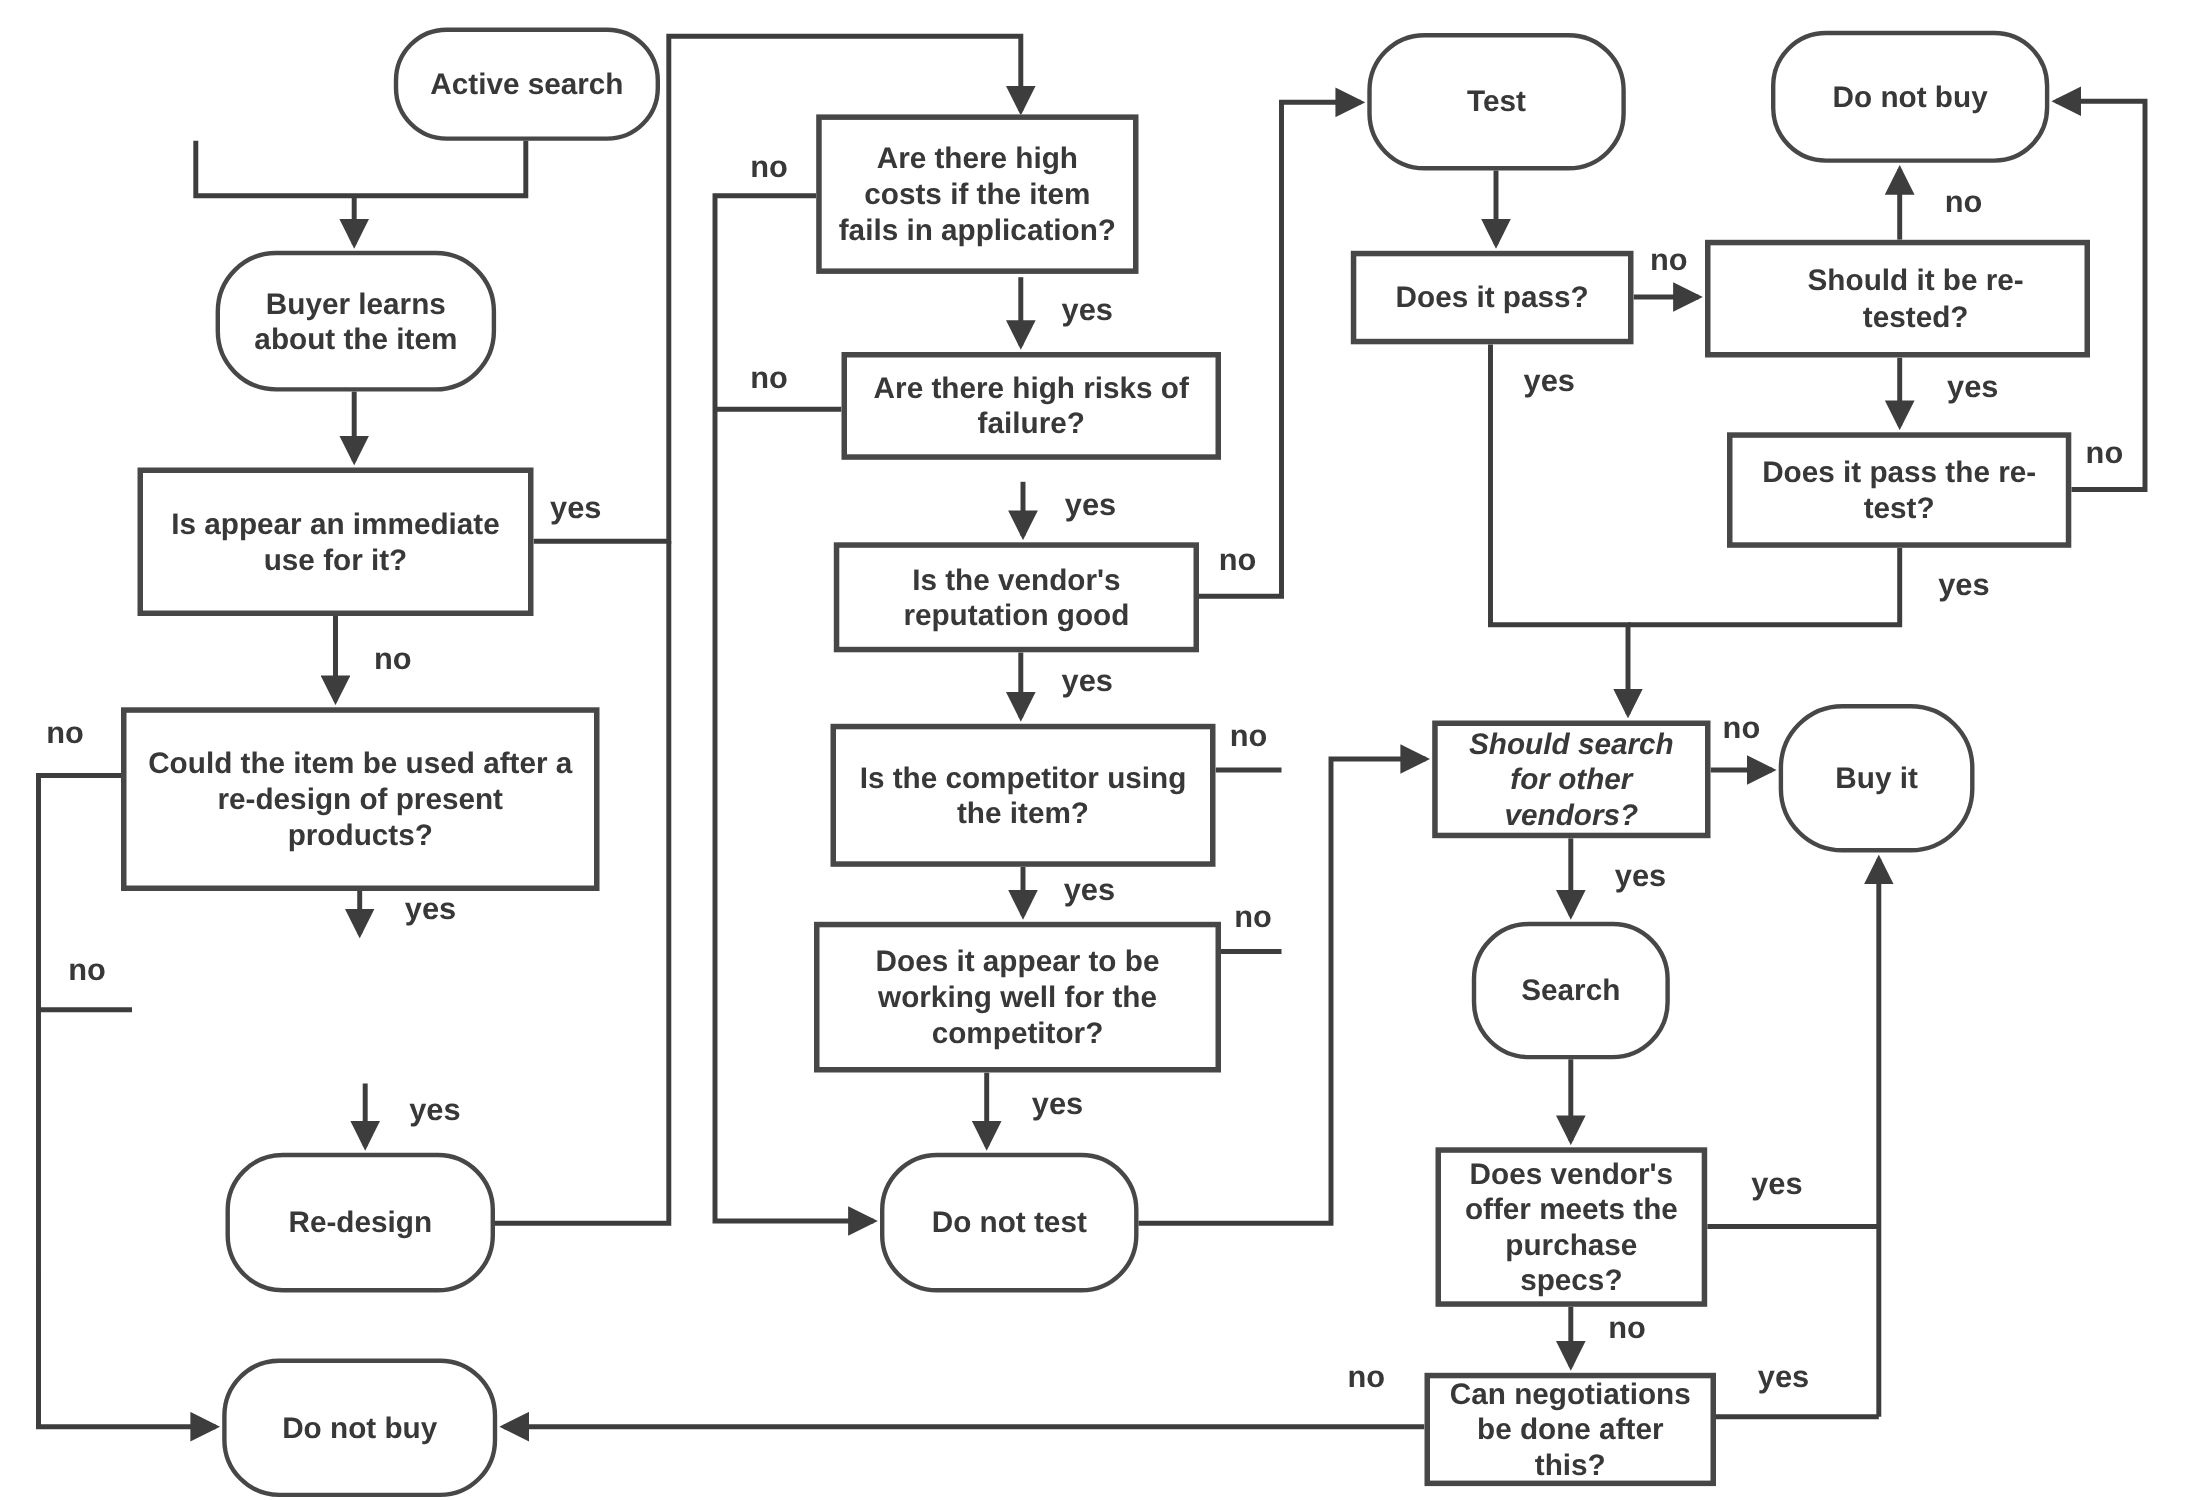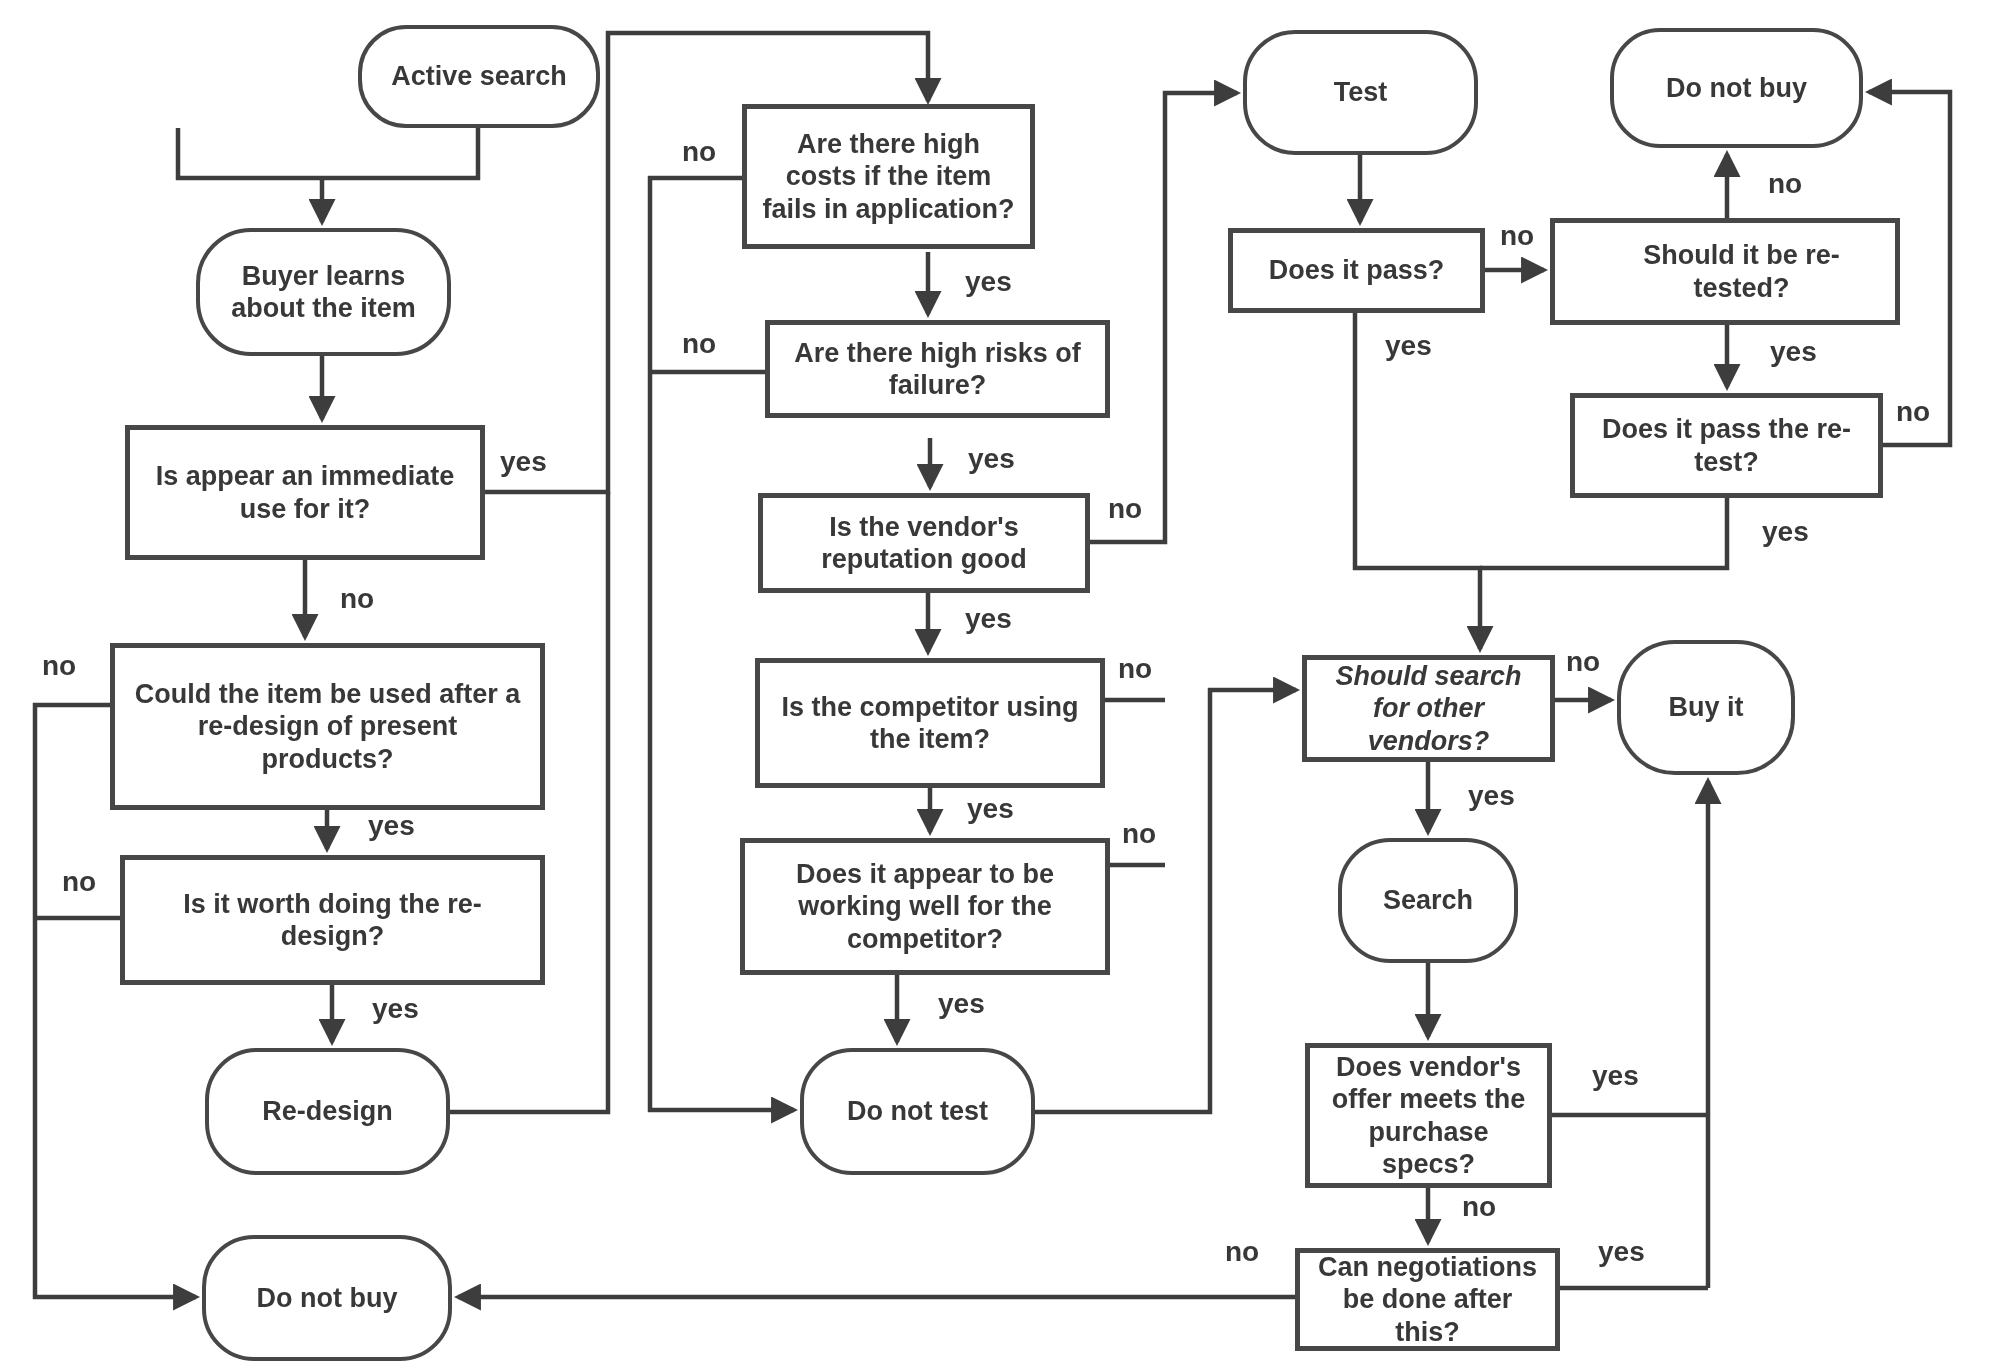--- a/index.html
+++ b/index.html
@@ -106,23 +106,20 @@
     </div>
 
   <div class="node decision" style="left:125px; top:425px; width:360px; height:135px;">
       <span>Is appear an immediate use for it?</span>
     </div>
 
   <div class="node decision" style="left:110px; top:643px; width:435px; height:167px;">
       <span>Could the item be used after a re-design of present products?</span>
     </div>
 
-  <div class="node decision" style="left:120px; top:855px; width:425px; height:130px;">
-      <span>Is it worth doing the re-design?</span>
-    </div>
 
   <div class="node stadium" style="left:205px; top:1048px; width:245px; height:127px; border-radius:52px;">
       <span>Re-design</span>
     </div>
 
   <div class="node stadium" style="left:202px; top:1235px; width:250px; height:126px; border-radius:52px;">
       <span>Do not buy</span>
     </div>
 
   <div class="node decision" style="left:742px; top:104px; width:293px; height:145px;">

